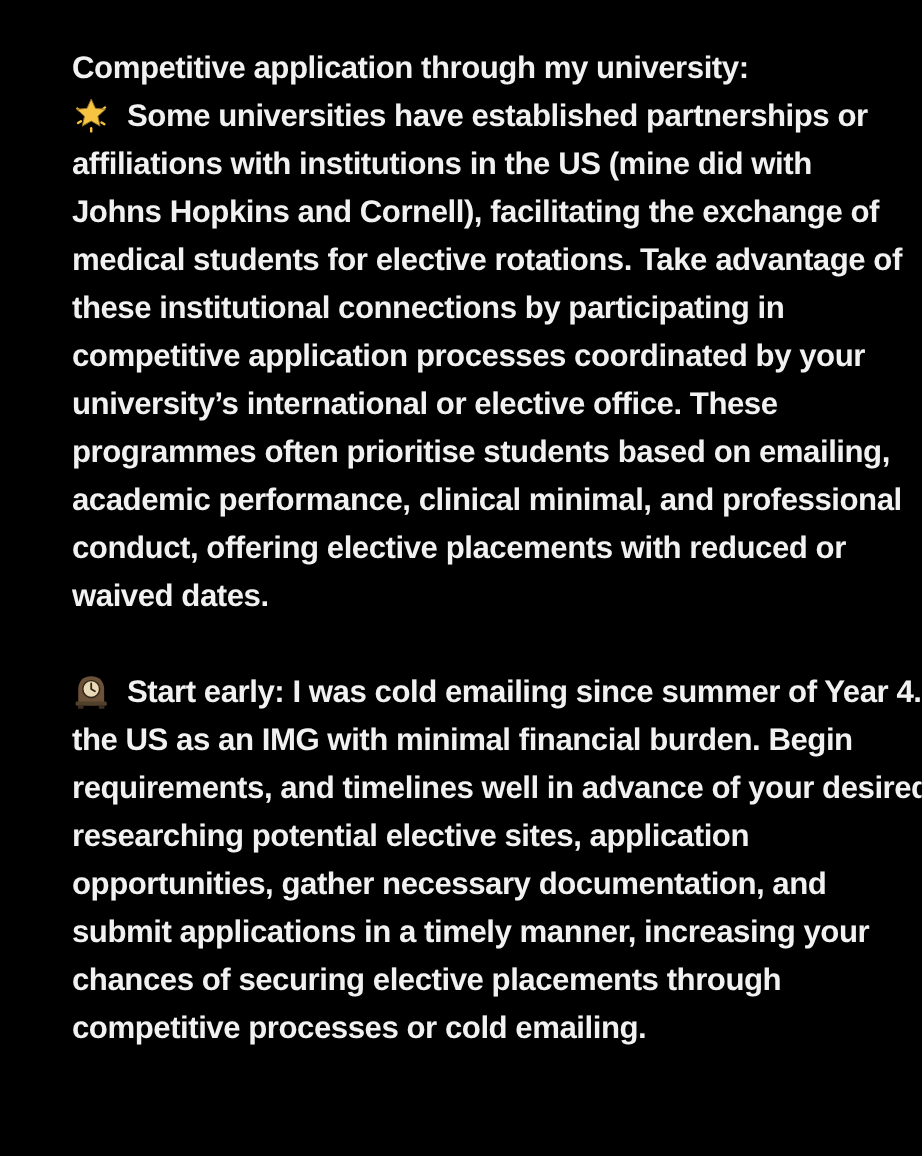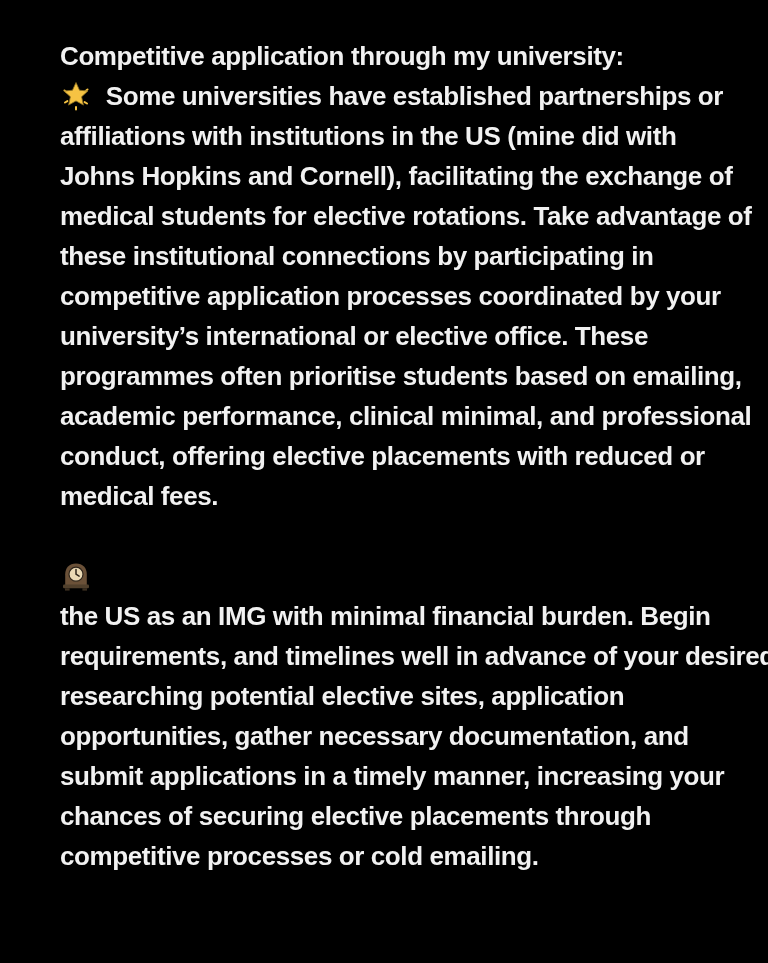--- a/index.html
+++ b/index.html
@@ -67,34 +67,34 @@
 <span>Some universities have established partnerships or</span></div>
     <div class="line"><span>affiliations with institutions in the US (mine did with</span></div>
     <div class="line"><span>Johns Hopkins and Cornell), facilitating the exchange of</span></div>
     <div class="line"><span>medical students for elective rotations. Take advantage of</span></div>
     <div class="line"><span>these institutional connections by participating in</span></div>
     <div class="line"><span>competitive application processes coordinated by your</span></div>
     <div class="line"><span>university’s international or elective office. These</span></div>
     <div class="line"><span>programmes often prioritise students based on emailing,</span></div>
     <div class="line"><span>academic performance, clinical minimal, and professional</span></div>
     <div class="line"><span>conduct, offering elective placements with reduced or</span></div>
-    <div class="line"><span>medical fees.</span></div>
+    <div class="line"><span>waived dates.</span></div>
     <div class="line blank"></div>
     <div class="line">
   <span class="inline-icon">
     <svg viewBox="0 0 32 32" aria-hidden="true">
       <path d="M16 3.5c6.8 0 10.8 4.4 10.8 10.8V25H5.2V14.3C5.2 7.9 9.2 3.5 16 3.5z" fill="#6b5138"></path>
       <rect x="3" y="24.6" width="26" height="3.6" rx="1.2" fill="#51402c"></rect>
       <rect x="5" y="28.2" width="4.6" height="2.4" fill="#3c2f20"></rect>
       <rect x="22.4" y="28.2" width="4.6" height="2.4" fill="#3c2f20"></rect>
       <circle cx="16" cy="14.2" r="7" fill="#ead9b5" stroke="#2e241a" stroke-width="1.2"></circle>
       <path d="M16 14.2V9.6M16 14.2l3.1 1.9" stroke="#2e241a" stroke-width="1.5" stroke-linecap="round" fill="none"></path>
     </svg>
   </span>
-</div>
+<span>Start early: I was cold emailing since summer of Year 4.</span></div>
     <div class="line"><span>the US as an IMG with minimal financial burden. Begin</span></div>
     <div class="line"><span>requirements, and timelines well in advance of your desired</span></div>
     <div class="line"><span>researching potential elective sites, application</span></div>
     <div class="line"><span>opportunities, gather necessary documentation, and</span></div>
     <div class="line"><span>submit applications in a timely manner, increasing your</span></div>
     <div class="line"><span>chances of securing elective placements through</span></div>
     <div class="line"><span>competitive processes or cold emailing.</span></div>
   </div>
 
 </body></html>

